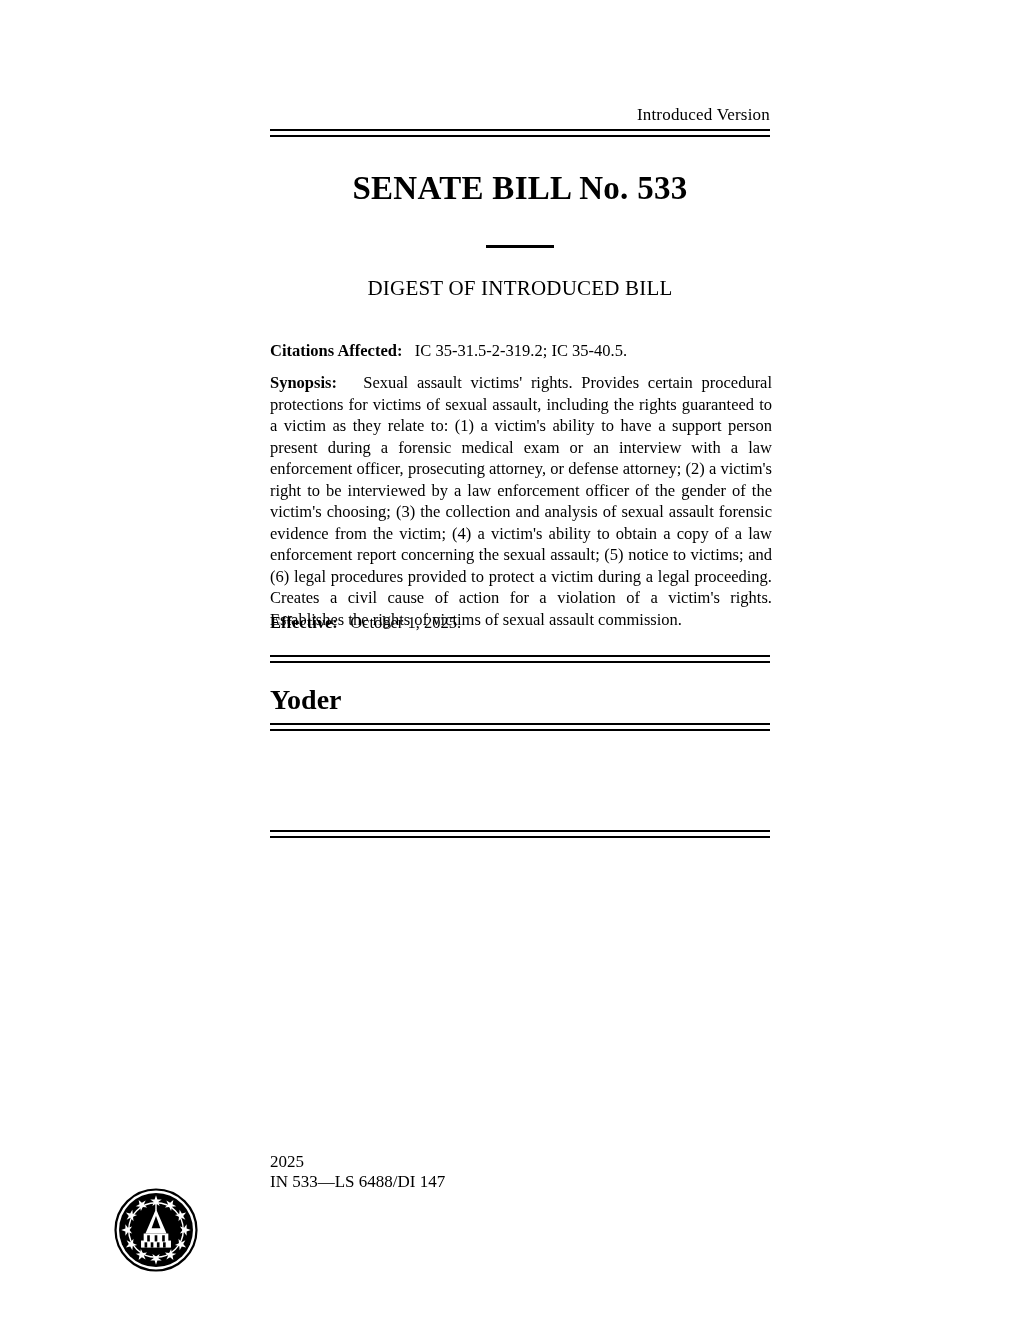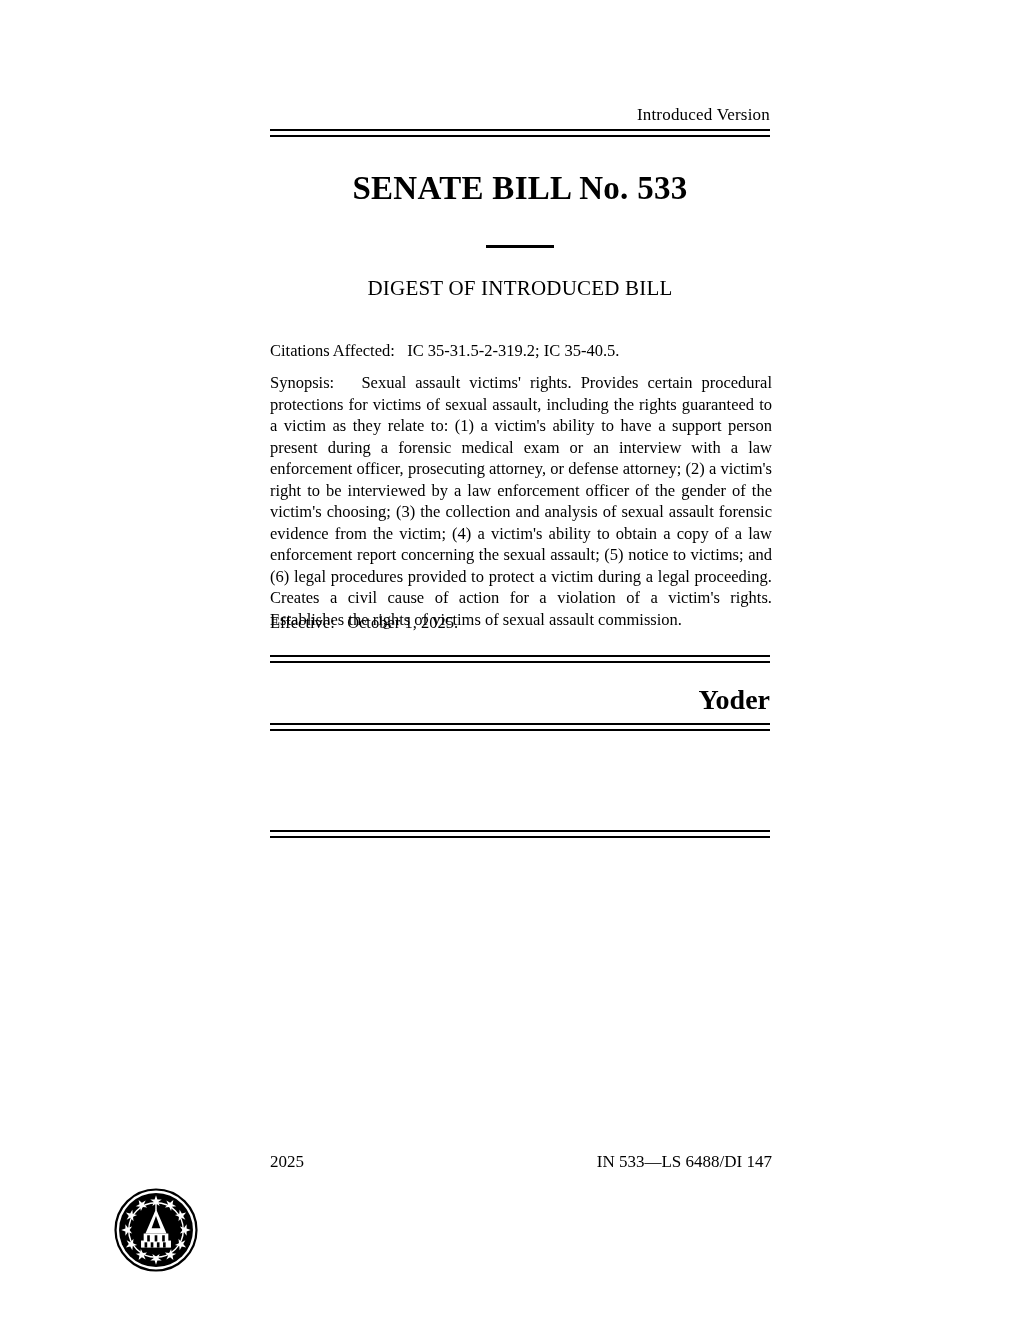--- a/index.html
+++ b/index.html
@@ -87,38 +87,38 @@
     left: 262px;
     width: 502px;
     font-size: 16.5px;
     line-height: 21.5px;
     text-align: justify;
     text-justify: inter-word;
     -webkit-hyphens: none;
     hyphens: none;
   }
   .field .lbl {
-    font-weight: normal;
+    font-weight: bold;
   }
   .field .val {
     font-weight: normal;
   }
   .nojust { text-align: left; }
 
   #citations { top: 340px; }
   #synopsis  { top: 372px; }
   #effective { top: 612px; }
 
   
   .author-name {
     position: absolute;
     left: 262px;
     top: 684px;
     width: 500px;
-    text-align: right;
+    text-align: left;
     font-size: 28px;
     font-weight: bold;
   }
 
   
   .history {
     position: absolute;
     left: 262px;
     top: 762px;
     width: 502px;
@@ -131,20 +131,21 @@
   
   .footer {
     position: absolute;
     left: 262px;
     top: 1152px;
     width: 502px;
     font-size: 17px;
     display: flex;
     justify-content: space-between;
     align-items: baseline;
+    flex-direction: column;
   }
 
   
   .seal {
     position: absolute;
     left: 104px;
     top: 1186px;
     width: 88px;
     height: 88px;
   }

